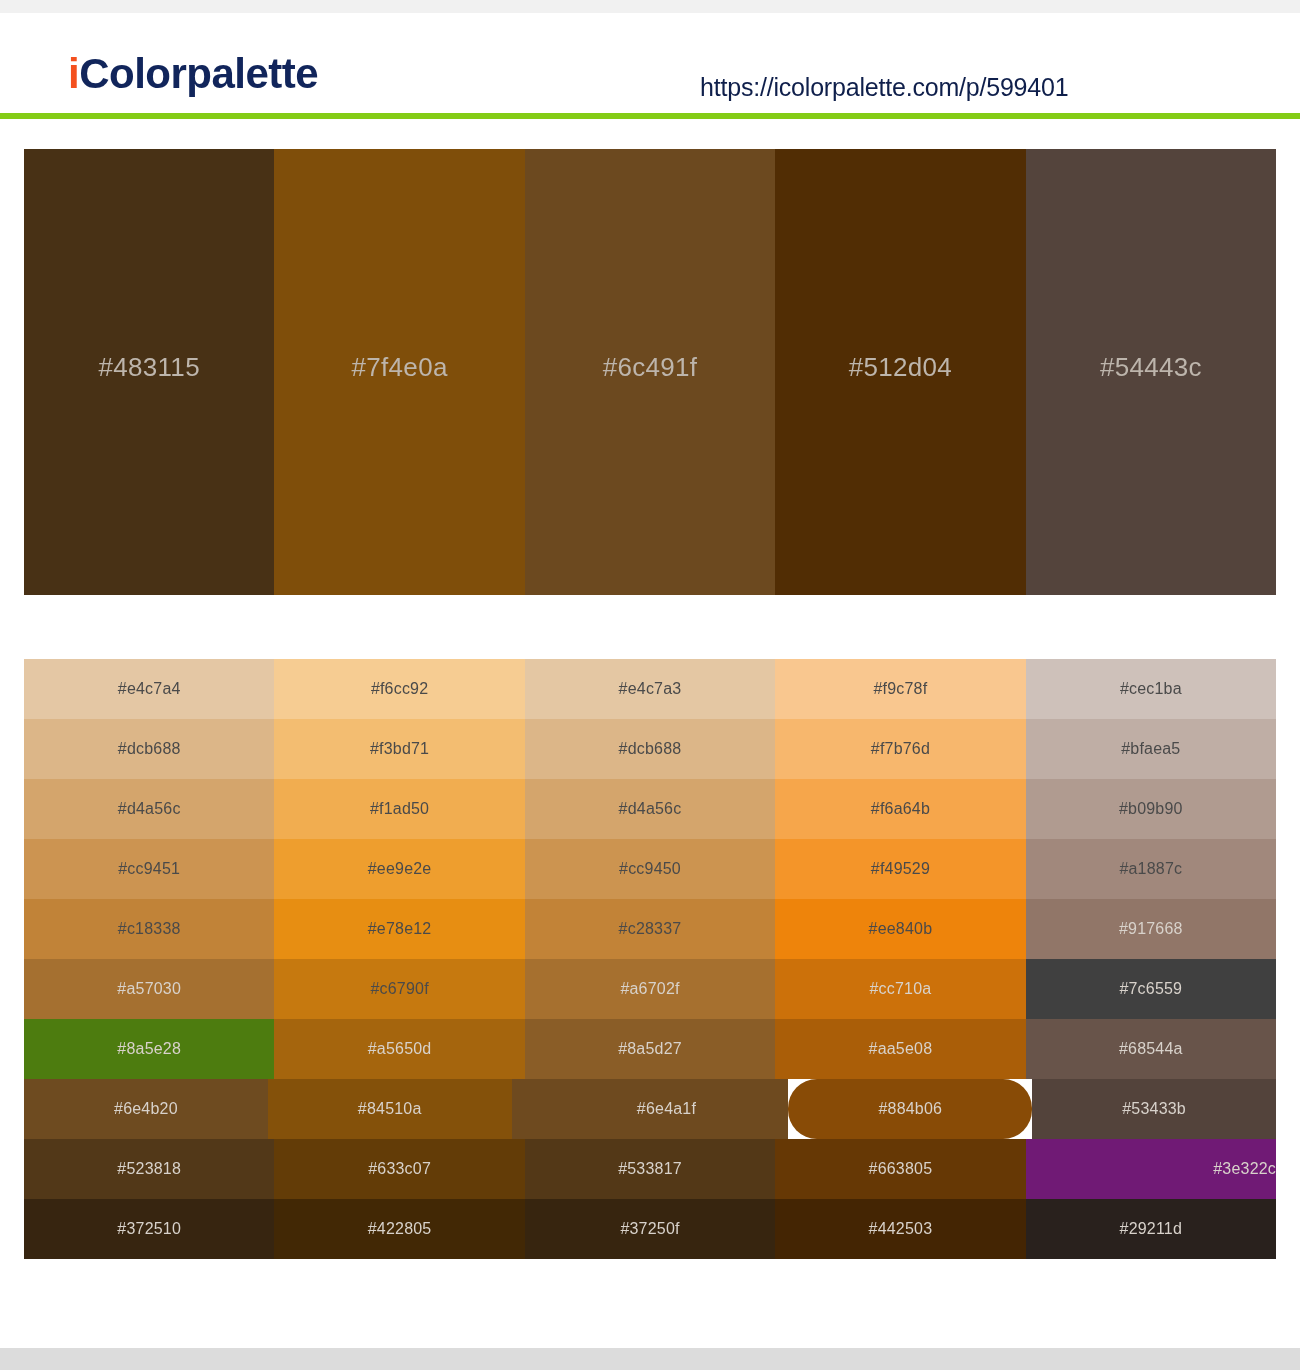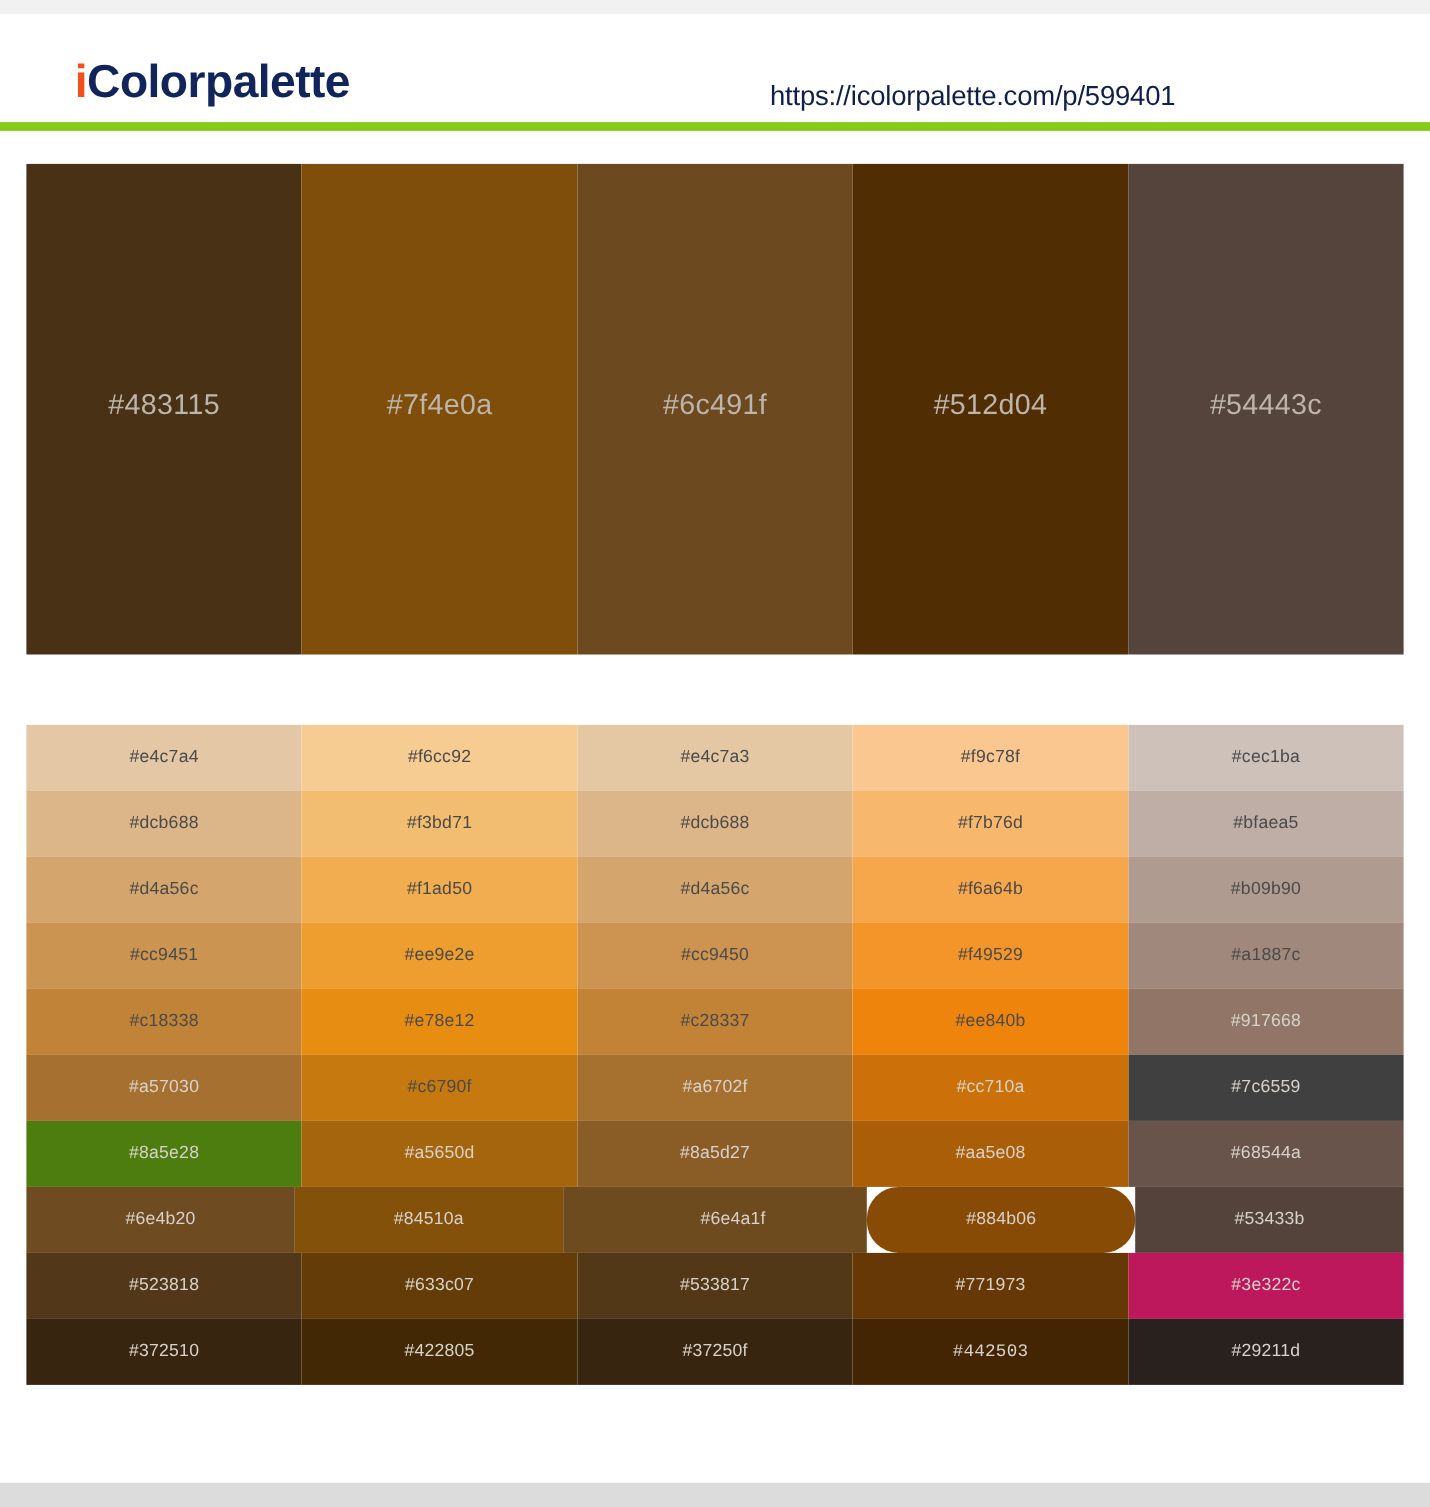--- a/index.html
+++ b/index.html
@@ -25,21 +25,21 @@
     background: #f1f1f1;
   }
 
   
   .header {
     position: absolute;
     top: 13px; left: 0;
     width: 1300px;
     height: 106px;
     background: #ffffff;
-    border-bottom: 8px solid #84cc16;
+    border-bottom: 6px solid #84cc16;
     box-sizing: border-box;
   }
   .logo {
     position: absolute;
     left: 68px;
     top: 40px;
     font-size: 42px;
     font-weight: bold;
     letter-spacing: -0.5px;
     line-height: 1;
@@ -290,37 +290,37 @@
       <div class="shade-cell light-text" style="background: rgb(82, 56, 24);">
         <span class="hexlabel">#523818</span>
       </div>
       <div class="shade-cell light-text" style="background: rgb(99, 60, 7);">
         <span class="hexlabel">#633c07</span>
       </div>
       <div class="shade-cell light-text" style="background: rgb(83, 56, 23);">
         <span class="hexlabel">#533817</span>
       </div>
       <div class="shade-cell light-text" style="background: rgb(102, 56, 5);">
-        <span class="hexlabel">#771973</span>
-      </div>
-      <div class="shade-cell light-text" style="background: #be185d;">
+        <span class="hexlabel">#663805</span>
+      </div>
+      <div class="shade-cell light-text" style="background: #701a75; justify-content: flex-end;">
         <span class="hexlabel">#3e322c</span>
       </div>
     </div>
     <div class="shade-row">
       <div class="shade-cell light-text" style="background: rgb(55, 37, 16);">
         <span class="hexlabel">#372510</span>
       </div>
       <div class="shade-cell light-text" style="background: rgb(66, 40, 5);">
         <span class="hexlabel">#422805</span>
       </div>
       <div class="shade-cell light-text" style="background: rgb(55, 37, 15);">
         <span class="hexlabel">#37250f</span>
       </div>
-      <div class="shade-cell light-text" style="background: rgb(68, 37, 3); font-family: Liberation Mono, monospace;">
+      <div class="shade-cell light-text" style="background: rgb(68, 37, 3);">
         <span class="hexlabel">#442503</span>
       </div>
       <div class="shade-cell light-text" style="background: rgb(41, 33, 29);">
         <span class="hexlabel">#29211d</span>
       </div>
     </div>
   </div>
 
 <div class="footer-strip"></div>
 

